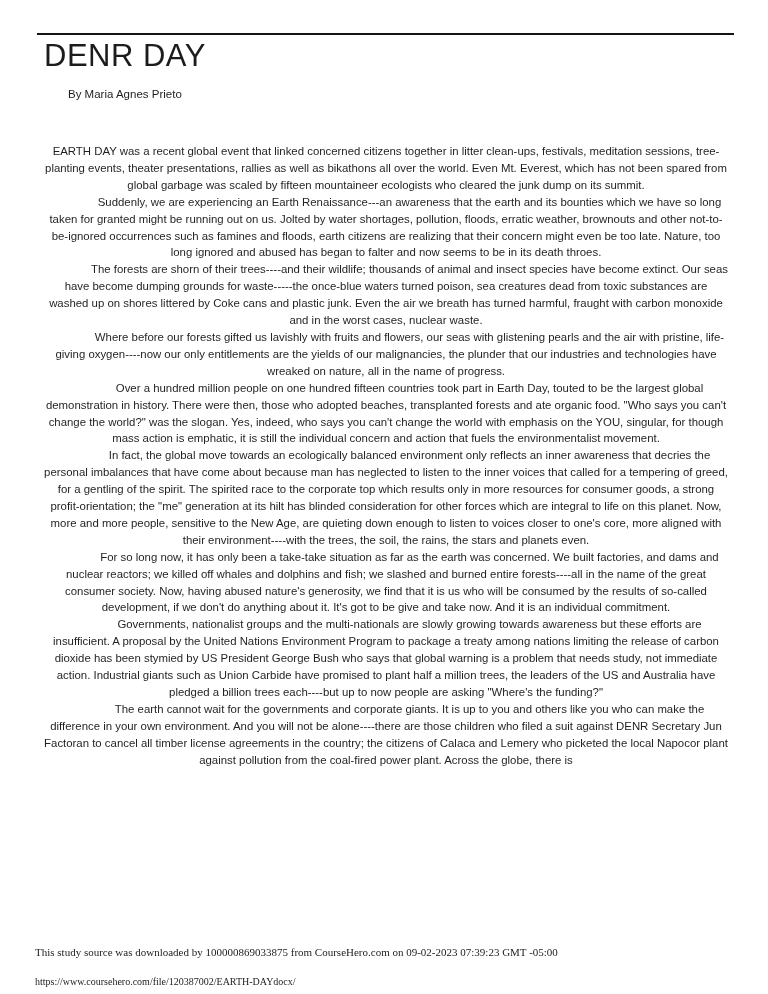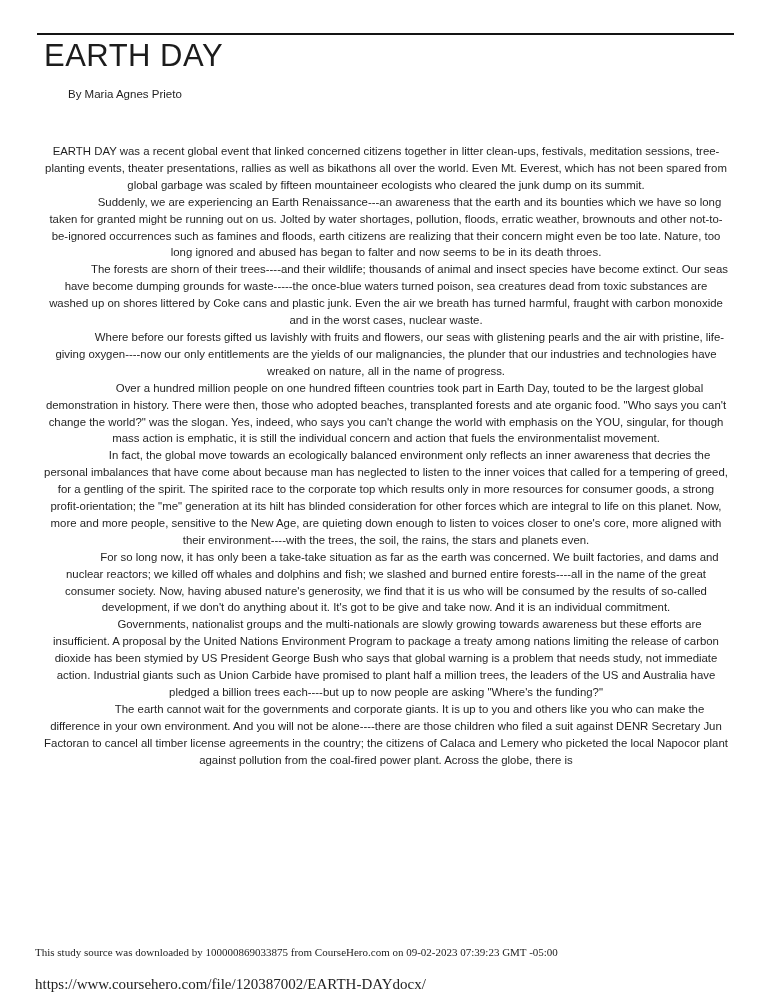--- a/index.html
+++ b/index.html
@@ -68,33 +68,33 @@
     font-family: "Liberation Serif", serif;
     font-size: 11px;
     color: #222222;
     white-space: nowrap;
   }
   .footer-url {
     position: absolute;
     left: 35px;
     top: 976px;
     font-family: "Liberation Serif", serif;
-    font-size: 15px;
+    font-size: 10px;
     color: #222222;
     white-space: nowrap;
   }
 </style>
 </head>
 <body>
 
 <div class="page">
 
   <div class="top-rule"></div>
 
-  <h1 class="doc-title">EARTH DAY</h1>
+  <h1 class="doc-title">DENR DAY</h1>
 
   <div class="doc-byline">By Maria Agnes Prieto</div>
 
   <div class="doc-body">
     <p>EARTH DAY was a recent global event that linked concerned citizens together in litter clean-ups, festivals, meditation sessions, tree-planting events, theater presentations, rallies as well as bikathons all over the world. Even Mt. Everest, which has not been spared from global garbage was scaled by fifteen mountaineer ecologists who cleared the junk dump on its summit.</p>
     <p class="indent">Suddenly, we are experiencing an Earth Renaissance---an awareness that the earth and its bounties which we have so long taken for granted might be running out on us. Jolted by water shortages, pollution, floods, erratic weather, brownouts and other not-to-be-ignored occurrences such as famines and floods, earth citizens are realizing that their concern might even be too late. Nature, too long ignored and abused has began to falter and now seems to be in its death throes.</p>
     <p class="indent">The forests are shorn of their trees----and their wildlife; thousands of animal and insect species have become extinct. Our seas have become dumping grounds for waste-----the once-blue waters turned poison, sea creatures dead from toxic substances are washed up on shores littered by Coke cans and plastic junk. Even the air we breath has turned harmful, fraught with carbon monoxide and in the worst cases, nuclear waste.</p>
     <p class="indent">Where before our forests gifted us lavishly with fruits and flowers, our seas with glistening pearls and the air with pristine, life-giving oxygen----now our only entitlements are the yields of our malignancies, the plunder that our industries and technologies have wreaked on nature, all in the name of progress.</p>
     <p class="indent">Over a hundred million people on one hundred fifteen countries took part in Earth Day, touted to be the largest global demonstration in history. There were then, those who adopted beaches, transplanted forests and ate organic food. "Who says you can't change the world?" was the slogan. Yes, indeed, who says you can't change the world with emphasis on the YOU, singular, for though mass action is emphatic, it is still the individual concern and action that fuels the environmentalist movement.</p>
     <p class="indent">In fact, the global move towards an ecologically balanced environment only reflects an inner awareness that decries the personal imbalances that have come about because man has neglected to listen to the inner voices that called for a tempering of greed, for a gentling of the spirit. The spirited race to the corporate top which results only in more resources for consumer goods, a strong profit-orientation; the "me" generation at its hilt has blinded consideration for other forces which are integral to life on this planet. Now, more and more people, sensitive to the New Age, are quieting down enough to listen to voices closer to one's core, more aligned with their environment----with the trees, the soil, the rains, the stars and planets even.</p>

